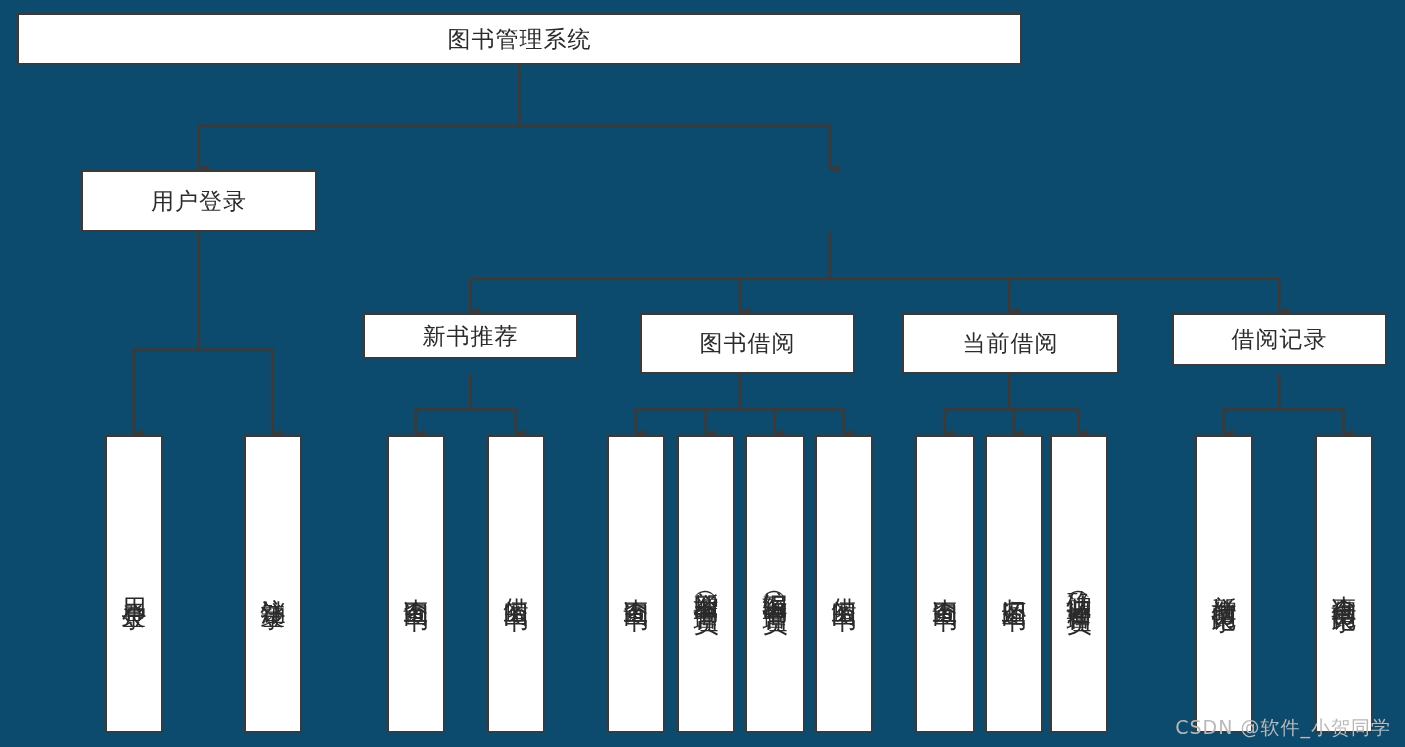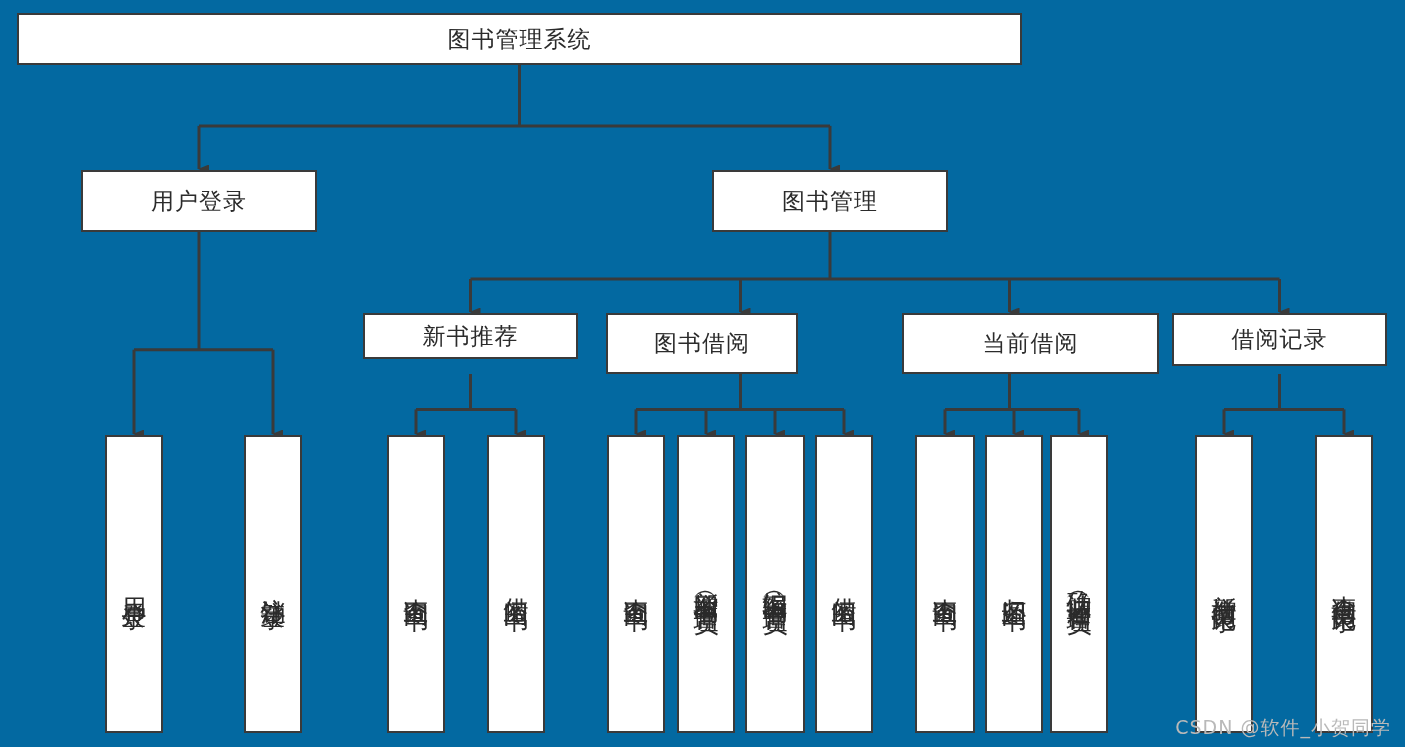--- a/index.html
+++ b/index.html
@@ -7,21 +7,21 @@
     padding: 0;
     background: #ffffff;
   }
   body {
     font-family: "DejaVu Sans", "Liberation Sans", sans-serif;
   }
   #canvas {
     position: relative;
     width: 1405px;
     height: 747px;
-    background: #0369a1;
+    background: #0c4a6e;
     overflow: hidden;
   }
   svg#wires {
     position: absolute;
     left: 0;
     top: 0;
     width: 1405px;
     height: 747px;
     pointer-events: none;
   }
@@ -116,31 +116,28 @@
       </g>
   </svg>
 
   <div class="node h" style="left: 17px; top: 13px; width: 1005px; height: 52px;">
     <span class="lbl">图书管理系统</span>
   </div>
 
   <div class="node h" style="left: 81px; top: 170px; width: 236px; height: 62px;">
     <span class="lbl">用户登录</span>
   </div>
-  <div class="node h" style="left: 712px; top: 170px; width: 236px; height: 62px;">
-    <span class="lbl">图书管理</span>
-  </div>
 
   <div class="node h" style="left: 363px; top: 313px; width: 215px; height: 46px;">
     <span class="lbl">新书推荐</span>
   </div>
-  <div class="node h" style="left: 606px; top: 313px; width: 192px; height: 61px;">
+  <div class="node h" style="left: 640px; top: 313px; width: 215px; height: 61px;">
     <span class="lbl">图书借阅</span>
   </div>
-  <div class="node h" style="left: 902px; top: 313px; width: 257px; height: 61px;">
+  <div class="node h" style="left: 902px; top: 313px; width: 217px; height: 61px;">
     <span class="lbl">当前借阅</span>
   </div>
   <div class="node h" style="left: 1172px; top: 313px; width: 215px; height: 53px;">
     <span class="lbl">借阅记录</span>
   </div>
 
   <div class="node v" style="left: 105px; top: 435px; width: 58px; height: 298px;">
     <span class="lbl">用户登录</span>
   </div>
   <div class="node v" style="left: 244px; top: 435px; width: 58px; height: 298px;">

